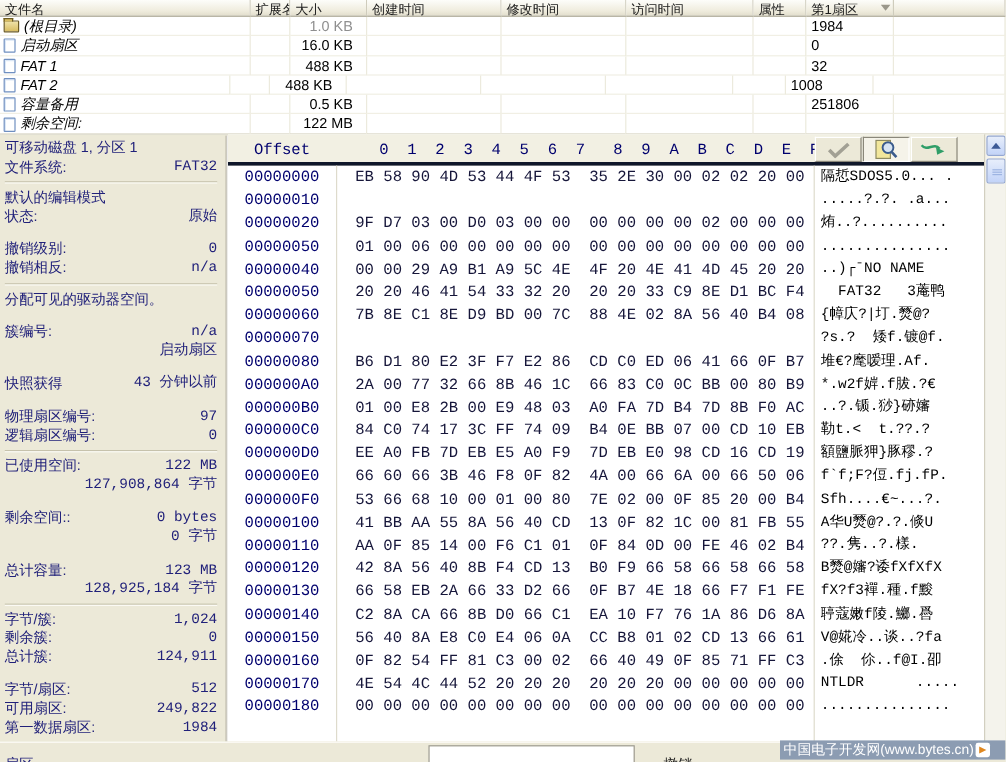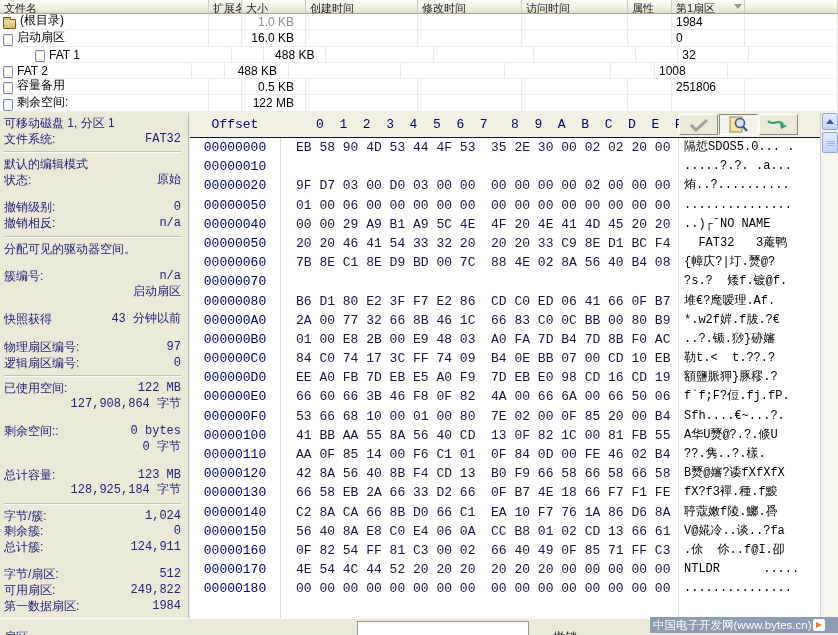--- a/index.html
+++ b/index.html
@@ -15,21 +15,21 @@
     background:linear-gradient(#fdfdfa,#efecdd 70%,#e2decd);
     border-right:1px solid #cfccbc; border-bottom:1px solid #a8a591;
     font-size:11px; color:#1b1b1b; padding:1px 3px 0 4px; }
   .th.sorted span { text-decoration:underline; }
   .sortarrow { position:absolute; right:2px; top:4px; width:0; height:0; display:block;
     border-left:4px solid transparent; border-right:4px solid transparent; border-top:5px solid #9a978a; }
   .tbody { }
   .tr { display:flex; height:16.3px; font-size:12px; color:#000; }
   .td { height:100%; overflow:hidden; white-space:nowrap; border-right:1px solid #eceadd;
     border-bottom:1px solid #f1efe4; padding:1px 3px 0 4px; }
-  .cl-name { display:flex; align-items:flex-end; gap:4px; padding-left:3px; }
+  .cl-name { display:flex; align-items:center; gap:4px; padding-left:3px;font-style:italic; }
   .cl-size { text-align:right; padding-right:11px; }
   .size-grey { color:#8f8f8f; }
   .icon-folder { width:13px; height:10px; background:linear-gradient(#efe2a8,#d8bd62); border:1px solid #6b5a22;
     border-radius:1px; position:relative; flex:0 0 13px; }
   .icon-folder::before { content:""; position:absolute; left:-1px; top:-3px; width:6px; height:2px;
     background:#d8bd62; border:1px solid #6b5a22; border-bottom:none; }
   .icon-file { width:10px; height:12px; background:#fff; border:1px solid #6f8fc0; border-radius:1px;
     position:relative; flex:0 0 10px; box-shadow:inset 1px 1px 0 #dce8f6; }
 
   
@@ -40,21 +40,21 @@
   .kv .v { text-align:right; flex:1 1 auto; overflow:hidden;font-family:Liberation Mono, monospace; }
   .sdiv { height:10px; position:relative; }
   .sdiv::before { content:""; position:absolute; left:0; right:0; top:4px; height:1px; background:#c6c2ac; }
   .sdiv::after  { content:""; position:absolute; left:0; right:0; top:5px; height:1px; background:#fbfaf4; }
   .sgap { height:12px; }
   #v-divider { position:absolute; left:188px; top:113px; width:2px; height:505px;
     background:linear-gradient(to right,#aca899,#fff); }
 
   
   #hex-panel { position:absolute; left:190px; top:112px; width:630px; height:506px; background:#fff; }
-  .hex-header { position:relative; height:26px; background:#f2f0e3; border-bottom:1px solid #0f172a;
+  .hex-header { position:relative; height:26px; background:#f2f0e3; border-bottom:3px solid #0f172a;
     font-family:"Liberation Mono","DejaVu Sans Mono",monospace; font-size:13px; color:#00006e; }
   .offset-h { position:absolute; left:0; top:5px; width:90px; text-align:center; }
   .cols-h { position:absolute; left:110px; top:5px; white-space:pre;margin-left:16px; }
   .hex-toolbar { position:absolute; left:489px; top:2px; display:flex; gap:1px; }
   .tb { width:39px; height:21px; background:#ece9d8; border:1px solid; border-color:#fff #8a877a #8a877a #fff;
     display:flex; align-items:center; justify-content:center; padding:0; cursor:pointer; }
   .tb.pressed { border-color:#8a877a #fff #fff #8a877a; background:#f5f3e9; }
   .hex-rows { position:absolute; left:0; top:26px; width:630px; }
   .hexrow { position:relative; height:19.2px; line-height:19.2px;
     font-family:"Liberation Mono","DejaVu Sans Mono",monospace; font-size:13px; white-space:pre; }
@@ -133,21 +133,21 @@
           <div class="td" style="width: 33px;"></div>
           <div class="td cl-size" style="width: 64px;">16.0 KB</div>
           <div class="td" style="width: 112px;"></div>
           <div class="td" style="width: 104px;"></div>
           <div class="td" style="width: 106px;"></div>
           <div class="td" style="width: 44px;"></div>
           <div class="td" style="width: 73px;">0</div>
           <div class="td" style="width: 93px; flex: 1 1 auto;"></div>
         </div>
         <div class="tr">
-          <div class="td cl-name" style="width: 209px; margin-left: 32px;">
+          <div class="td cl-name" style="width: 209px;">
             <i class="icon-file"></i>
             <span>FAT 1</span>
           </div>
           <div class="td" style="width: 33px;"></div>
           <div class="td cl-size" style="width: 64px;">488 KB</div>
           <div class="td" style="width: 112px;"></div>
           <div class="td" style="width: 104px;"></div>
           <div class="td" style="width: 106px;"></div>
           <div class="td" style="width: 44px;"></div>
           <div class="td" style="width: 73px;">32</div>

